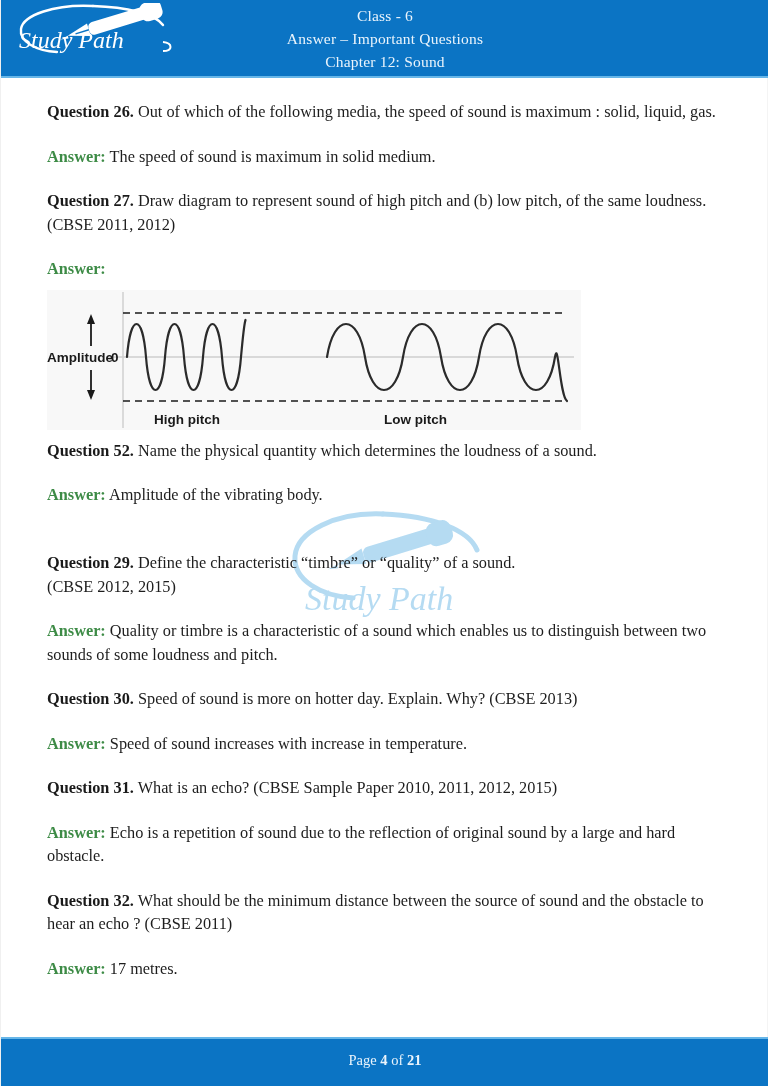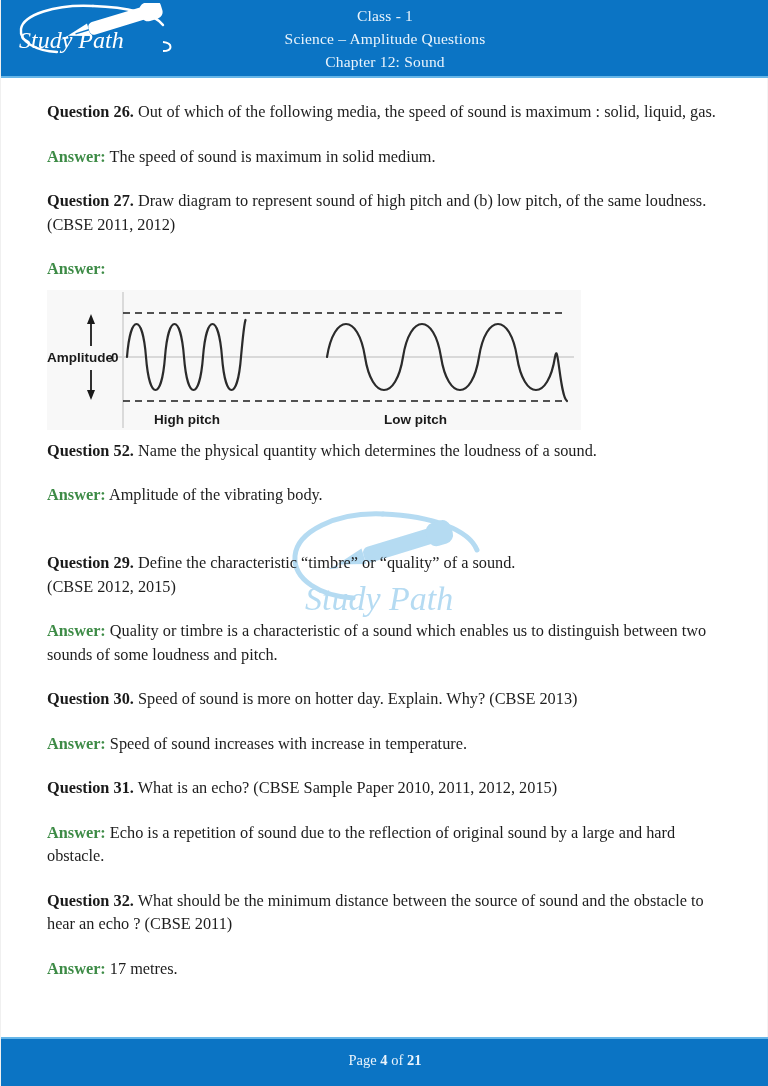--- a/index.html
+++ b/index.html
@@ -171,22 +171,22 @@
 
       <svg class="logo-mark" style="top:22px;left:6px;height:32px;" viewBox="0 0 190 32" width="190" height="32" xmlns="http://www.w3.org/2000/svg">
         <text x="6" y="24" fill="#ffffff" font-family="Liberation Serif, DejaVu Serif, serif" font-size="24" font-style="italic">Study Path</text>
         <path d="M150 18 C160 19 160 27 150 27" fill="none" stroke="#ffffff" stroke-width="2"></path>
       </svg>
 
       <div class="logo-tagline">A Free Online Educational Portal</div>
     </div>
 
     <div class="header-titles">
-      <div>Class - 1</div>
-      <div>Science – Amplitude Questions</div>
+      <div>Class - 6</div>
+      <div>Answer – Important Questions</div>
       <div>Chapter 12: Sound</div>
     </div>
   </div>
 
   <div class="watermark">
     <svg viewBox="0 0 210 118" width="210" height="118" xmlns="http://www.w3.org/2000/svg">
       <g stroke="#a9d5f0" fill="none" stroke-width="5">
         <path d="M96 8 C48 6 10 26 8 50 C6 74 34 90 66 92" stroke-linecap="round"></path>
         <path d="M96 8 C146 10 182 24 190 44" stroke-linecap="round"></path>
       </g>

